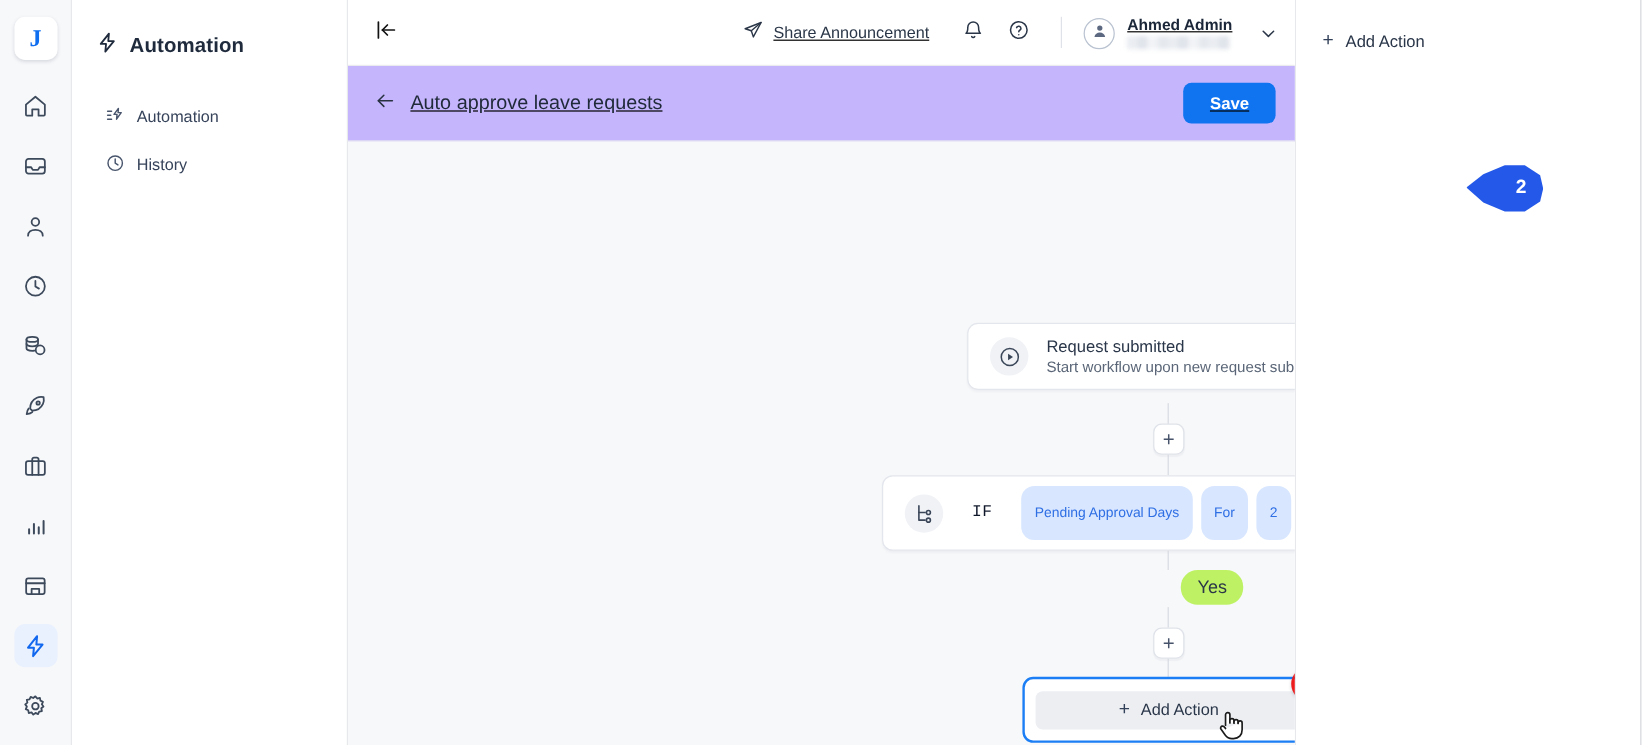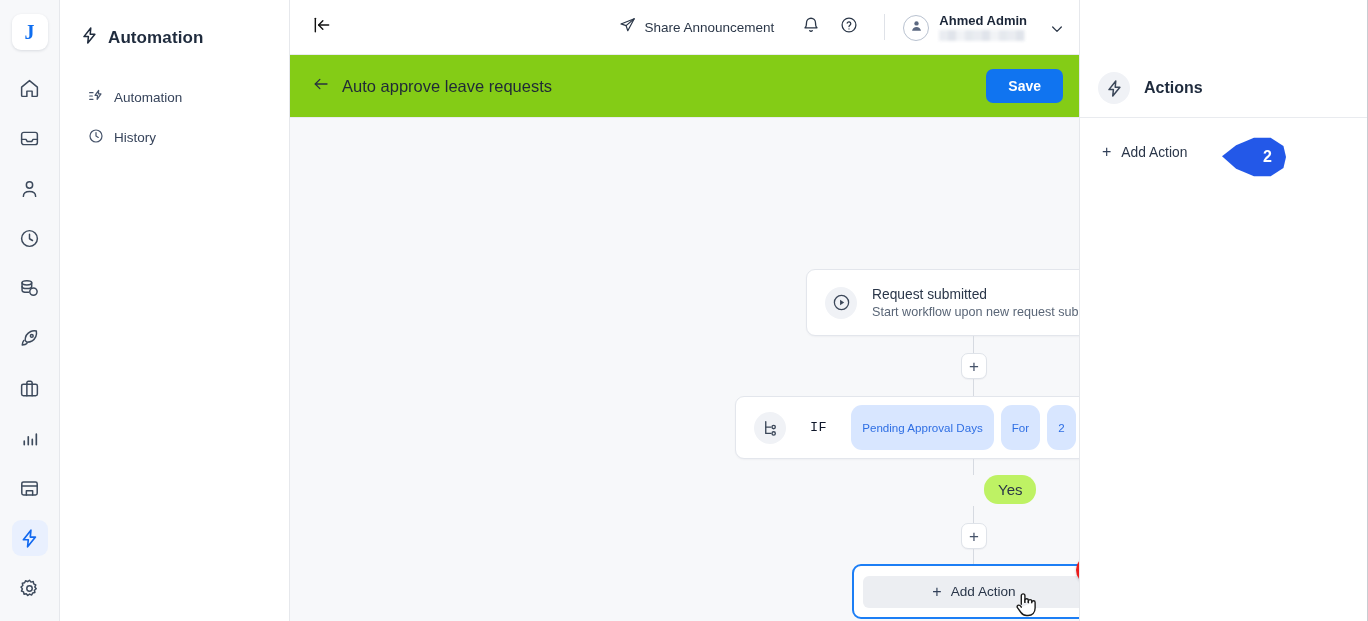--- a/index.html
+++ b/index.html
@@ -50,21 +50,21 @@
   .nav-title svg { width: 19px; height: 19px; }
   .nav-item {
     display: flex; align-items: center; gap: 10px;
     padding: 8px 0 8px 28px; margin-bottom: 5px;
     font-size: 13.5px; color: #36435a; cursor: pointer;
   }
   .nav-item svg { width: 16px; height: 16px; flex: 0 0 16px; color: #47546b; }
 
   
   .center { flex: 1 1 auto; display: flex; flex-direction: column; min-width: 0;
-            border-right: 1px solid #e6e8ec; }
+            border-right: 1px solid #e6e8ec; text-decoration: underline; }
 
   .topbar {
     height: 55px; flex: 0 0 55px; background: #fff;
     border-bottom: 1px solid #e9ebef;
     display: flex; align-items: center; padding: 0 14px 0 18px;
   }
   .collapse-btn { width: 28px; height: 28px; display:flex; align-items:center;
                   justify-content:center; color:#121212; cursor:pointer;}
   .collapse-btn svg { width: 20px; height: 20px; }
   .topbar-spacer { flex: 1 1 auto; }
@@ -90,21 +90,21 @@
     width: 86px; height: 11px; border-radius: 1px;
     background: repeating-linear-gradient(90deg,
       #e9ecf1 0 9px, #dfe3ea 9px 17px, #f1f3f6 17px 26px, #e4e8ee 26px 34px);
     filter: blur(1.6px); opacity: .95;
   }
   .chev { color: #2b3748; margin-left: 12px; display:flex; }
   .chev svg { width: 16px; height: 16px; }
 
   
   .wf-head {
-    height: 63px; flex: 0 0 63px; background: #84cc16;
+    height: 63px; flex: 0 0 63px; background: #c4b5fd;
     border-bottom: 1px solid #e9ebef;
     display: flex; align-items: center; padding: 0 16px 0 18px;
   }
   .back-btn { width: 26px; height: 26px; display:flex; align-items:center;
               justify-content:center; color:#27313f; cursor:pointer; margin-right: 8px;}
   .back-btn svg { width: 18px; height: 18px; }
   .wf-title { font-size: 16.5px; color: #1f2937; font-weight: 400; }
   .wf-spacer { flex: 1 1 auto; }
   .save-btn {
     background: #1074f0; color: #fff; border: none; border-radius: 7px;
@@ -121,21 +121,21 @@
 
   .node { position: absolute; }
 
   .card {
     background: #fff; border: 1px solid #e3e6ec; border-radius: 9px;
     box-shadow: 0 1px 2px rgba(16,30,54,.04);
   }
 
   
   .trigger {
-    left: 516px; top: 151px; width: 336px; height: 67px;
+    left: 516px; top: 151px; width: 336px; height: 56px;
     display: flex; align-items: center; padding: 0 18px; gap: 15px;
   }
   .round-icon {
     width: 32px; height: 32px; border-radius: 50%; background: #f0f2f6;
     display: flex; align-items: center; justify-content: center;
     color: #3b4759; flex: 0 0 32px;
   }
   .round-icon svg { width: 19px; height: 19px; }
   .trig-text { display: flex; flex-direction: column; gap: 3px; }
   .trig-title { font-size: 13.8px; color: #2a3649; }
@@ -515,30 +515,20 @@
             <path d="M14.2 11.6v-1a1.6 1.6 0 0 1 3.2 0v1.4"></path>
             <path d="M17.4 12v-.4a1.55 1.55 0 0 1 3.1 0v5.3c0 4.2-2.7 6.9-6.6 6.9h-1.4c-2.5 0-3.8-.9-5.2-2.8L4 16.4c-.7-1 .1-2.4 1.3-2.3.7.05 1.3.4 1.7 1l.6.9"></path>
           </svg>
         </div>
 
       </div>
     </div>
   </div>
 
   <div class="rpanel">
-    <div class="rpanel-head">
-      <div class="rpanel-head-inner">
-        <div class="round-icon">
-          <svg viewBox="0 0 24 24" fill="none" stroke="currentColor" stroke-width="1.9" stroke-linecap="round" stroke-linejoin="round">
-            <path d="M13.6 2.5 5 13.4h5.6L9.8 21.5 18.8 10.4h-5.9z"></path>
-          </svg>
-        </div>
-        <div class="rpanel-title">Actions</div>
-      </div>
-    </div>
     <div class="rpanel-body">
       <div class="r-add">
         <span class="plusglyph">+</span>
         <span>Add Action</span>
       </div>
     </div>
   </div>
 
   <div class="callout-2">
     <div class="drop">2</div>

